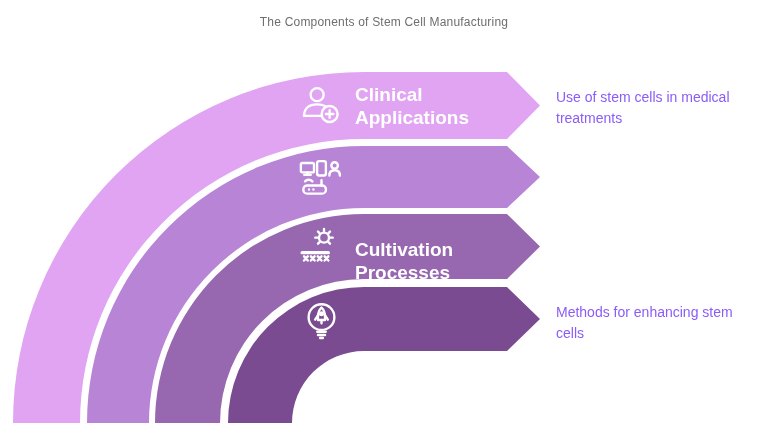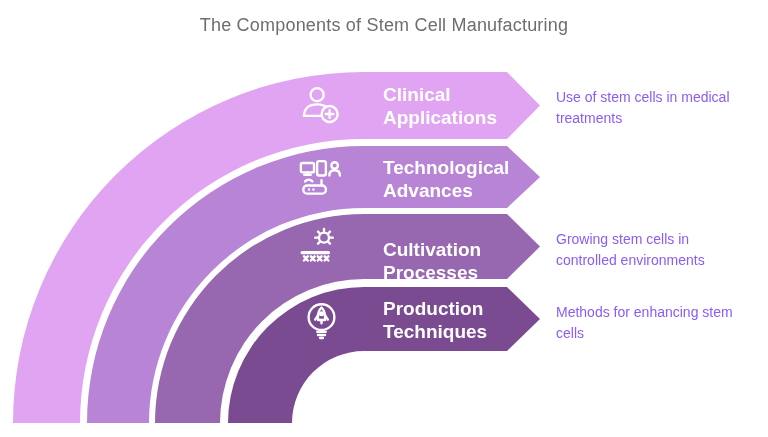--- a/index.html
+++ b/index.html
@@ -2,28 +2,28 @@
 <html><head>
 <meta charset="utf-8">
 <style>
   html,body { margin:0; padding:0; background:#ffffff; }
   .stage {
     position:relative; width:768px; height:437px; background:#ffffff;
     font-family:"Liberation Sans", sans-serif; overflow:hidden;
   }
   .title {
     position:absolute; top:15px; left:0; right:0; text-align:center;
-    font-size:18px; color:#6e6e6e; letter-spacing:.2px;
+    font-size:12px; color:#6e6e6e; letter-spacing:.2px;
   }
   .arcs { position:absolute; left:0; top:0; }
   .band-icon { position:absolute; left:299px; width:45px; height:45px; }
   .band-icon svg { width:100%; height:100%; display:block; }
   .band-label {
     position:absolute; left:355px; width:165px; color:#ffffff;
-    font-size:19px; font-weight:bold; line-height:1.2; white-space:pre-line;margin-left:28px;
+    font-size:19px; font-weight:bold; line-height:1.2; white-space:pre-line;
   }
   .band-desc {
     position:absolute; left:556px; width:208px; color:#8b5cf6;
     font-size:14px; line-height:1.5; white-space:pre-line;
   }
   .ic { fill:none; stroke:#ffffff; stroke-width:1.9; stroke-linecap:round; stroke-linejoin:round; }
   .ic-thick { fill:none; stroke:#ffffff; stroke-width:2.6; stroke-linecap:round; }
 </style>
 </head>
 <body>
@@ -57,43 +57,37 @@
       <rect class="ic" x="1.5" y="4" width="10.5" height="7.5" rx="1.2"></rect>
       <path class="ic" d="M6.8 11.5 V13.2 M4.2 13.4 H9.4"></path>
       <rect class="ic" x="14.5" y="2.5" width="7" height="11.5" rx="1.6"></rect>
       <circle class="ic" cx="28.5" cy="6" r="2.6"></circle>
       <path class="ic" d="M24.3 14 C24.3 10.8 26.2 9.8 28.5 9.8 C30.8 9.8 32.7 10.8 32.7 14"></path>
       <path class="ic" d="M4.8 18.7 C6.5 17 9 17 10.7 18.7"></path>
       <rect class="ic" x="3.5" y="22" width="18" height="6.5" rx="3"></rect>
       <path class="ic" d="M8 25.2 H8.05 M11.5 25.2 H11.55 M18 22 V17.8"></path>
     </svg>
   </div>
-  <div class="band-label" style="top:157px">Technological
-Advances</div>
 
   <div class="band-icon" style="top:227px">
     <svg viewBox="0 0 36 36">
       <circle class="ic" cx="20" cy="8.5" r="4"></circle>
       <path class="ic" d="M13 8.5 H15 M25 8.5 H27 M15.2 3.7 L16.4 4.9 M24.8 3.7 L23.6 4.9 M15.2 13.3 L16.4 12.1 M24.8 13.3 L23.6 12.1 M20 1.6 V3.1"></path>
       <path class="ic-thick" d="M2.5 20.5 H23.5"></path>
       <path class="ic" d="M4 23.5 L7 26.8 M7 23.5 L4 26.8 M9.5 23.5 L12.5 26.8 M12.5 23.5 L9.5 26.8 M15 23.5 L18 26.8 M18 23.5 L15 26.8 M20.5 23.5 L23.5 26.8 M23.5 23.5 L20.5 26.8"></path>
     </svg>
   </div>
   <div class="band-label" style="top:239px">Cultivation
 Processes</div>
-  <div class="band-desc" style="top:229px">Growing stem cells in
-controlled environments</div>
 
   <div class="band-icon" style="top:299px">
     <svg viewBox="0 0 36 36">
       <circle class="ic" cx="18" cy="14.5" r="10.3"></circle>
       <path class="ic" d="M18 6.8 C16.2 8.6 15.2 11 15.2 14 V16.8 H20.8 V14 C20.8 11 19.8 8.6 18 6.8 Z"></path>
       <path class="ic" d="M15.2 13 L12.9 16.5 M20.8 13 L23.1 16.5 M18 16.8 V19.4"></path>
       <circle class="ic" cx="18" cy="11.8" r="1.05"></circle>
       <path class="ic" d="M14.6 26.2 H21.4 M15.2 28.8 H20.8 M16.9 31.2 H19.1"></path>
     </svg>
   </div>
-  <div class="band-label" style="top:298px">Production
-Techniques</div>
   <div class="band-desc" style="top:302px">Methods for enhancing stem
 cells</div>
 
 </div>
 
 </body></html>

